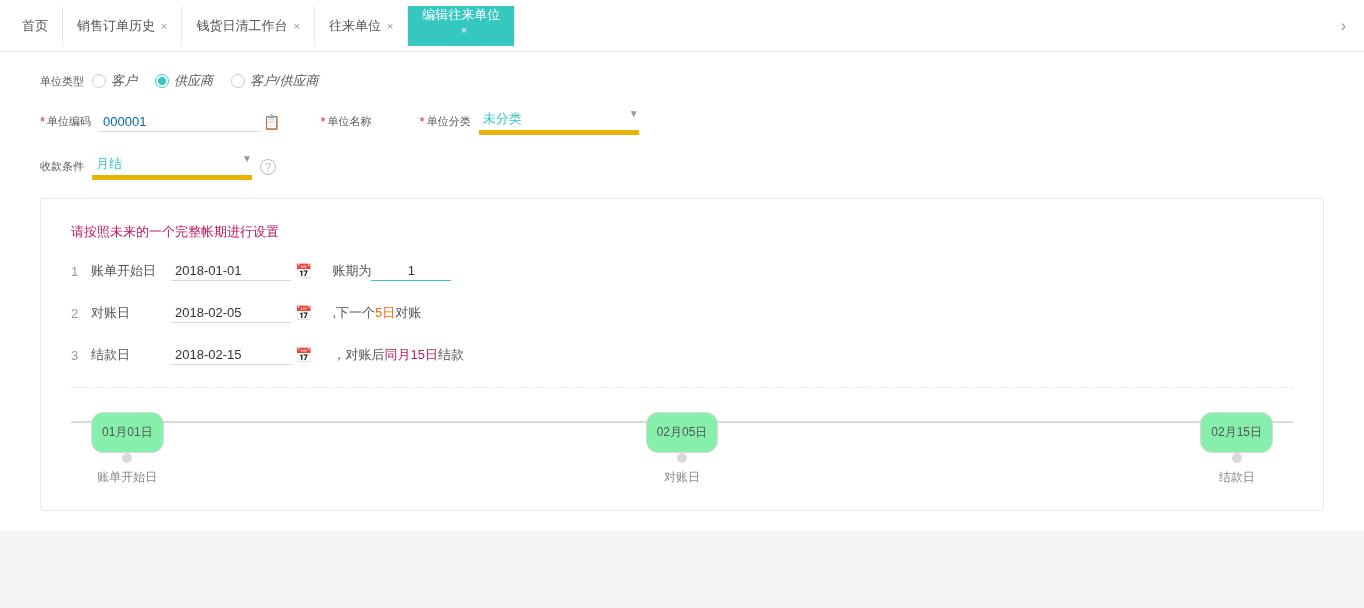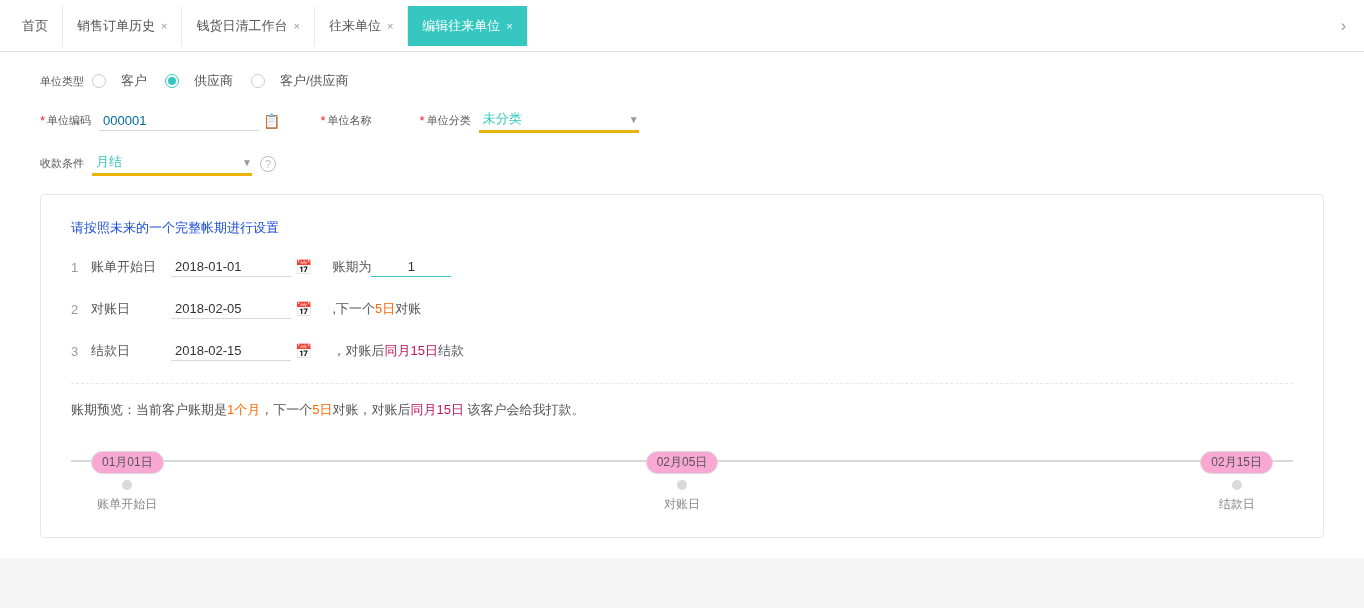--- a/index.html
+++ b/index.html
@@ -26,20 +26,21 @@
       white-space: nowrap;
     }
     .tab .close-icon {
       margin-left: 6px;
       color: #999;
       font-size: 11px;
     }
     .tab.active {
       background: #36c8c0;
       color: #fff;
+      flex-direction: column;
     }
     .tab.active .close-icon { color: #fff; }
     .tab-more {
       margin-left: auto;
       padding: 0 10px;
       color: #999;
       cursor: pointer;
       font-size: 16px;
     }
 
@@ -68,24 +69,25 @@
 
     
     .radio-group {
       display: flex;
       align-items: center;
       gap: 18px;
     }
     .radio-item {
       display: flex;
       align-items: center;
-      gap: 15px;
-      cursor: pointer;
-      font-size: 13px;
-      color: #555;
+      gap: 5px;
+      cursor: pointer;
+      font-size: 13px;
+      color: #555;
+      font-style: italic;
     }
     .radio-circle {
       width: 14px;
       height: 14px;
       border-radius: 50%;
       border: 1.5px solid #ccc;
       display: flex;
       align-items: center;
       justify-content: center;
     }
@@ -122,22 +124,22 @@
     .cal-icon {
       color: #36c8c0;
       margin-left: 4px;
       cursor: pointer;
       font-size: 14px;
     }
 
     
     .dropdown-wrapper {
       display: flex;
-      align-items: center;
-      border-bottom: 3px solid #eab308;
+      align-items: flex-start;
+      border-bottom: 5px solid #eab308;
       width: 160px;
       cursor: pointer;
     }
     .dropdown-value {
       flex: 1;
       font-size: 13px;
       color: #36c8c0;
       padding: 2px 4px;
     }
     .dropdown-arrow {
@@ -162,21 +164,21 @@
 
     
     .period-box {
       border: 1px solid #e8e8e8;
       border-radius: 4px;
       padding: 24px 30px;
       margin-top: 4px;
     }
     .period-title {
       font-size: 13px;
-      color: #1d4ed8;
+      color: #be185d;
       margin-bottom: 20px;
     }
 
     .period-row {
       display: flex;
       align-items: center;
       margin-bottom: 22px;
     }
     .period-num {
       width: 20px;
@@ -262,28 +264,27 @@
     }
     .timeline-dot {
       width: 10px;
       height: 10px;
       border-radius: 50%;
       background: #d9d9d9;
       border: 2px solid #d9d9d9;
     }
     .timeline-dot.start { background: #d9d9d9; }
     .timeline-badge {
-      background: #f9a8d4;
+      background: #86efac;
       border: 1px solid #d9d9d9;
       border-radius: 12px;
-      padding: 2px 10px;
+      padding: 11px 10px;
       font-size: 12px;
       color: #555;
       white-space: nowrap;
-      margin-bottom: 6px;
     }
     .timeline-sublabel {
       font-size: 12px;
       color: #888;
       margin-top: 6px;
       white-space: nowrap;
     }
   </style>
 </head>
 <body>
@@ -389,23 +390,20 @@
       <span class="period-num">3</span>
       <span class="period-field-label">结款日</span>
       <input class="period-date-input" type="text" value="2018-02-15" style="">
       <span class="cal-icon">📅</span>
       <span class="period-desc">
         <span>，对账后</span><span class="highlight-teal">同月15日</span><span>结款</span>
       </span>
     </div>
 
     <div class="preview-section">
-      <div class="preview-text">
-        <span>账期预览：当前客户账期是</span><span class="highlight-orange">1个月</span><span>，下一个</span><span class="highlight-orange">5日</span><span>对账，对账后</span><span class="highlight-teal">同月15日</span> <span>该客户会给我打款。</span>
-      </div>
 
       <div class="timeline-wrapper">
         <div class="timeline-line"></div>
         <div class="timeline-items">
           <div class="timeline-item">
             <div class="timeline-badge">01月01日</div>
             <div class="timeline-dot start"></div>
             <div class="timeline-sublabel">账单开始日</div>
           </div>
           <div class="timeline-item">

